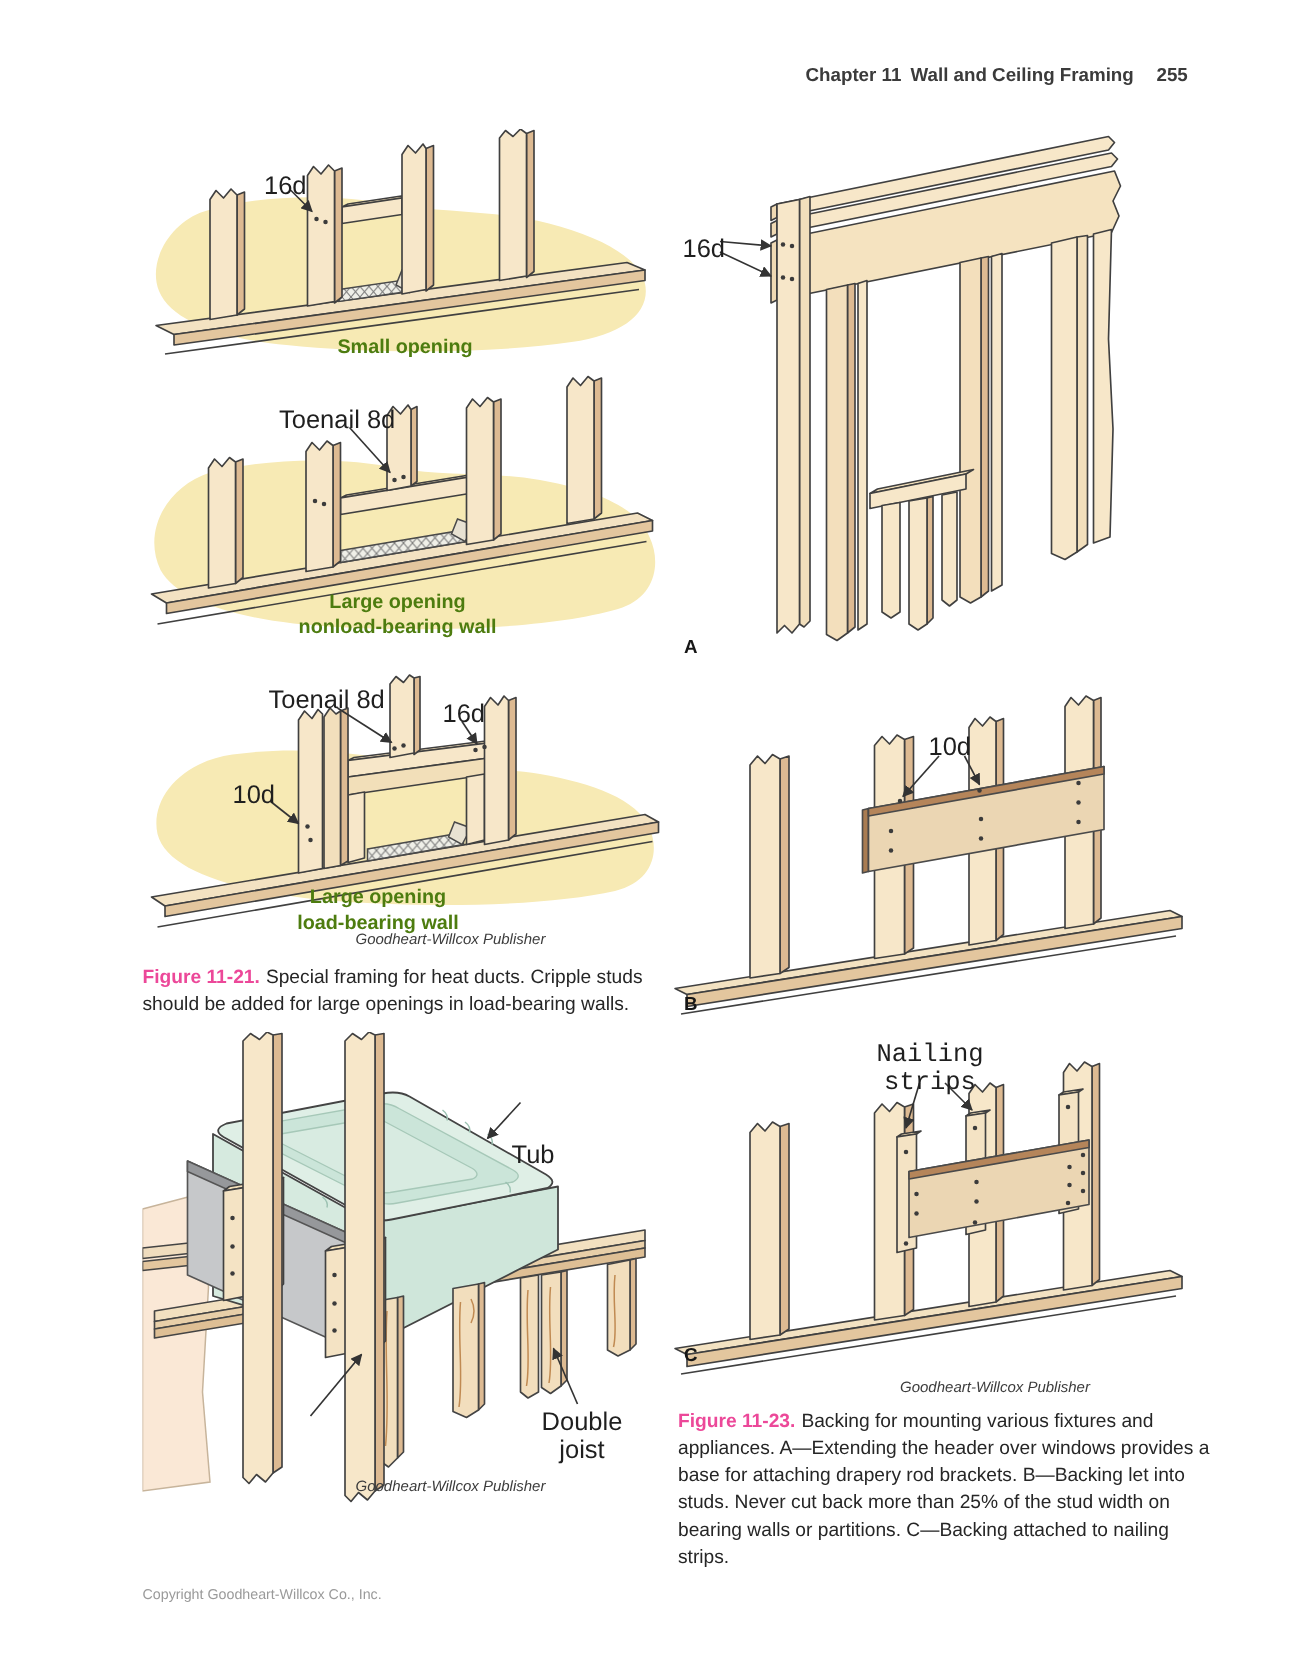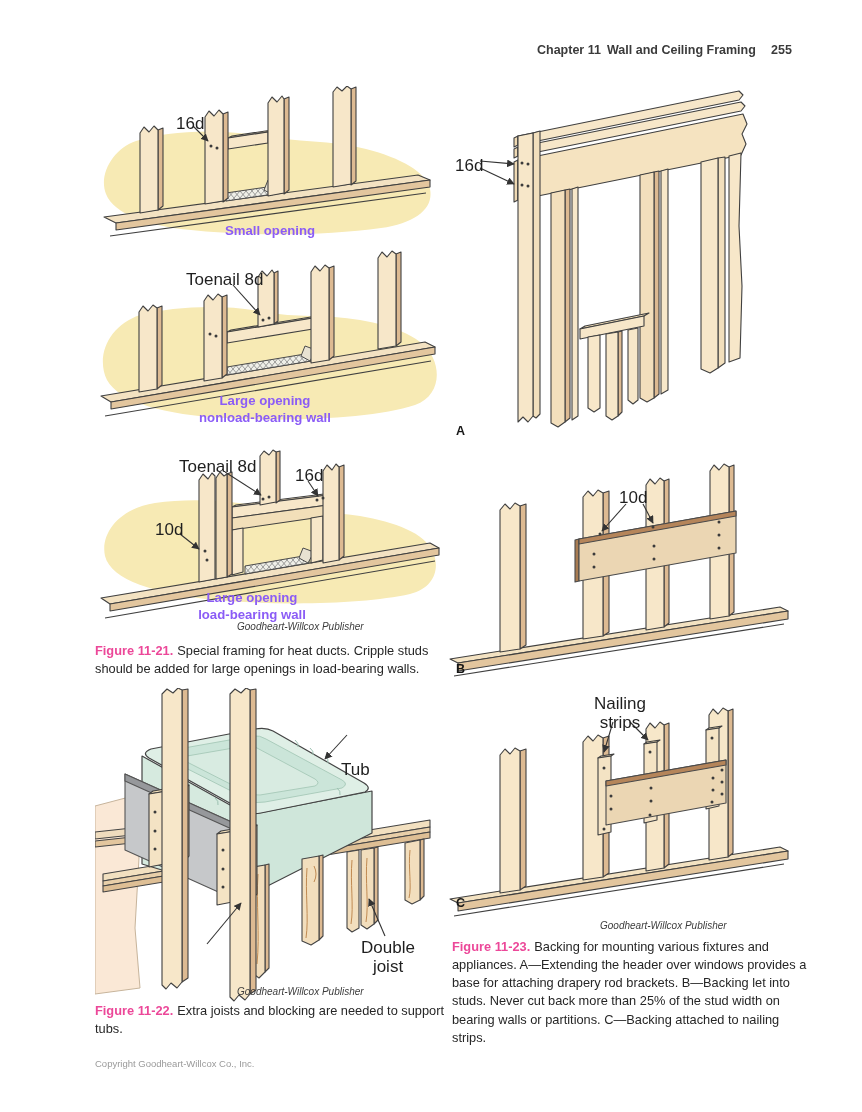--- a/index.html
+++ b/index.html
@@ -3,21 +3,21 @@
 <meta charset="utf-8">
 <style>
   html,body{margin:0;padding:0;background:#ffffff;}
   .page{position:relative;width:862px;height:1112px;background:#fff;overflow:hidden;
         font-family:"Liberation Sans",sans-serif;color:#2e2e2e;}
   .abs{position:absolute;}
   .hdr{font-size:12.5px;color:#3b3b3b;white-space:nowrap;font-weight:bold;}
   .lbl{font-size:17px;color:#1f1f1f;line-height:1.14;}
   .pre{white-space:pre-line;}
   .ctr{text-align:center;}
-  .subcap{font-weight:bold;font-size:13.2px;color:#8b5cf6;line-height:1.32;}
+  .subcap{font-weight:bold;font-size:13.2px;color:#4d7c0f;line-height:1.32;}
   .credit{font-style:italic;font-size:10px;color:#3c3c3c;text-align:left;}
   .cap{font-size:12.8px;line-height:1.42;color:#262626;margin:0;}
   .cap .fl{font-weight:bold;color:#ec4899;margin-right:4px;}
   .abc{font-weight:bold;font-size:12.5px;color:#161616;}
   .foot{font-size:9.5px;color:#9a9a9a;}
   svg{display:block;}
 </style>
 </head>
 <body>
 
@@ -258,21 +258,20 @@
     <g stroke="#333" stroke-width="1.1">
       <line x1="252" y1="47" x2="230" y2="71" marker-end="url(#m4)"></line>
       <line x1="112" y1="256" x2="146" y2="215" marker-end="url(#m4)"></line>
       <line x1="290" y1="248" x2="274" y2="211" marker-end="url(#m4)"></line>
     </g>
   </svg>
   <span class="abs lbl" style="left:341px;top:760px;">Tub</span>
   <div class="abs lbl ctr pre" style="left:348px;top:938px;width:80px;">Double
 joist</div>
   <div class="abs credit" style="left:237px;top:986px;width:200px;">Goodheart-Willcox Publisher</div>
-  <p class="abs cap" style="left:95px;top:1002px;width:354px;"><span class="fl">Figure 11-22.</span><span>Extra joists and blocking are needed to support tubs.</span></p>
 
   <svg class="abs" style="left:448px;top:86px;" width="350" height="358" viewBox="0 0 350 358">
     <defs>
       <marker id="m5" viewBox="0 0 10 10" refX="9" refY="5" markerWidth="7" markerHeight="7" orient="auto">
         <path d="M0,0 L10,5 L0,10 Z" fill="#333"></path>
       </marker>
     </defs>
     <g stroke="#404040" stroke-width="1.1" stroke-linejoin="round">
       <polygon fill="#EFD9B3" points="66,52 70,50 70,59 66,61"></polygon>
       <polygon fill="#F7E7C9" points="70,50 291,5 295,9 291,14 70,59"></polygon>
@@ -407,21 +406,21 @@
         <circle cx="265" cy="98" r="1.5"></circle>
       <circle cx="274" cy="78" r="1.5"></circle>
         <circle cx="274" cy="90" r="1.5"></circle>
         <circle cx="274" cy="102" r="1.5"></circle>
     </g>
     <g stroke="#333" stroke-width="1.1">
       <line x1="165" y1="30" x2="156" y2="60" marker-end="url(#m7)"></line>
       <line x1="182" y1="30" x2="200" y2="48" marker-end="url(#m7)"></line>
     </g>
   </svg>
-  <div class="abs lbl ctr pre" style="left:583px;top:694px;width:74px;">Nailing
+  <div class="abs lbl ctr pre" style="left:583px;top:694px;width:74px;font-family:Liberation Mono, monospace;">Nailing
 strips</div>
   <span class="abs abc" style="left:456px;top:896px;">C</span>
   <div class="abs credit" style="left:600px;top:920px;width:196px;">Goodheart-Willcox Publisher</div>
 
   <p class="abs cap" style="left:452px;top:938px;width:356px;"><span class="fl">Figure 11-23.</span><span>Backing for mounting various fixtures and appliances. A—Extending the header over windows provides a base for attaching drapery rod brackets. B—Backing let into studs. Never cut back more than 25% of the stud width on bearing walls or partitions. C—Backing attached to nailing strips.</span></p>
 
   <span class="abs foot" style="left:95px;top:1058px;">Copyright Goodheart-Willcox Co., Inc.</span>
 
 </div>
 

